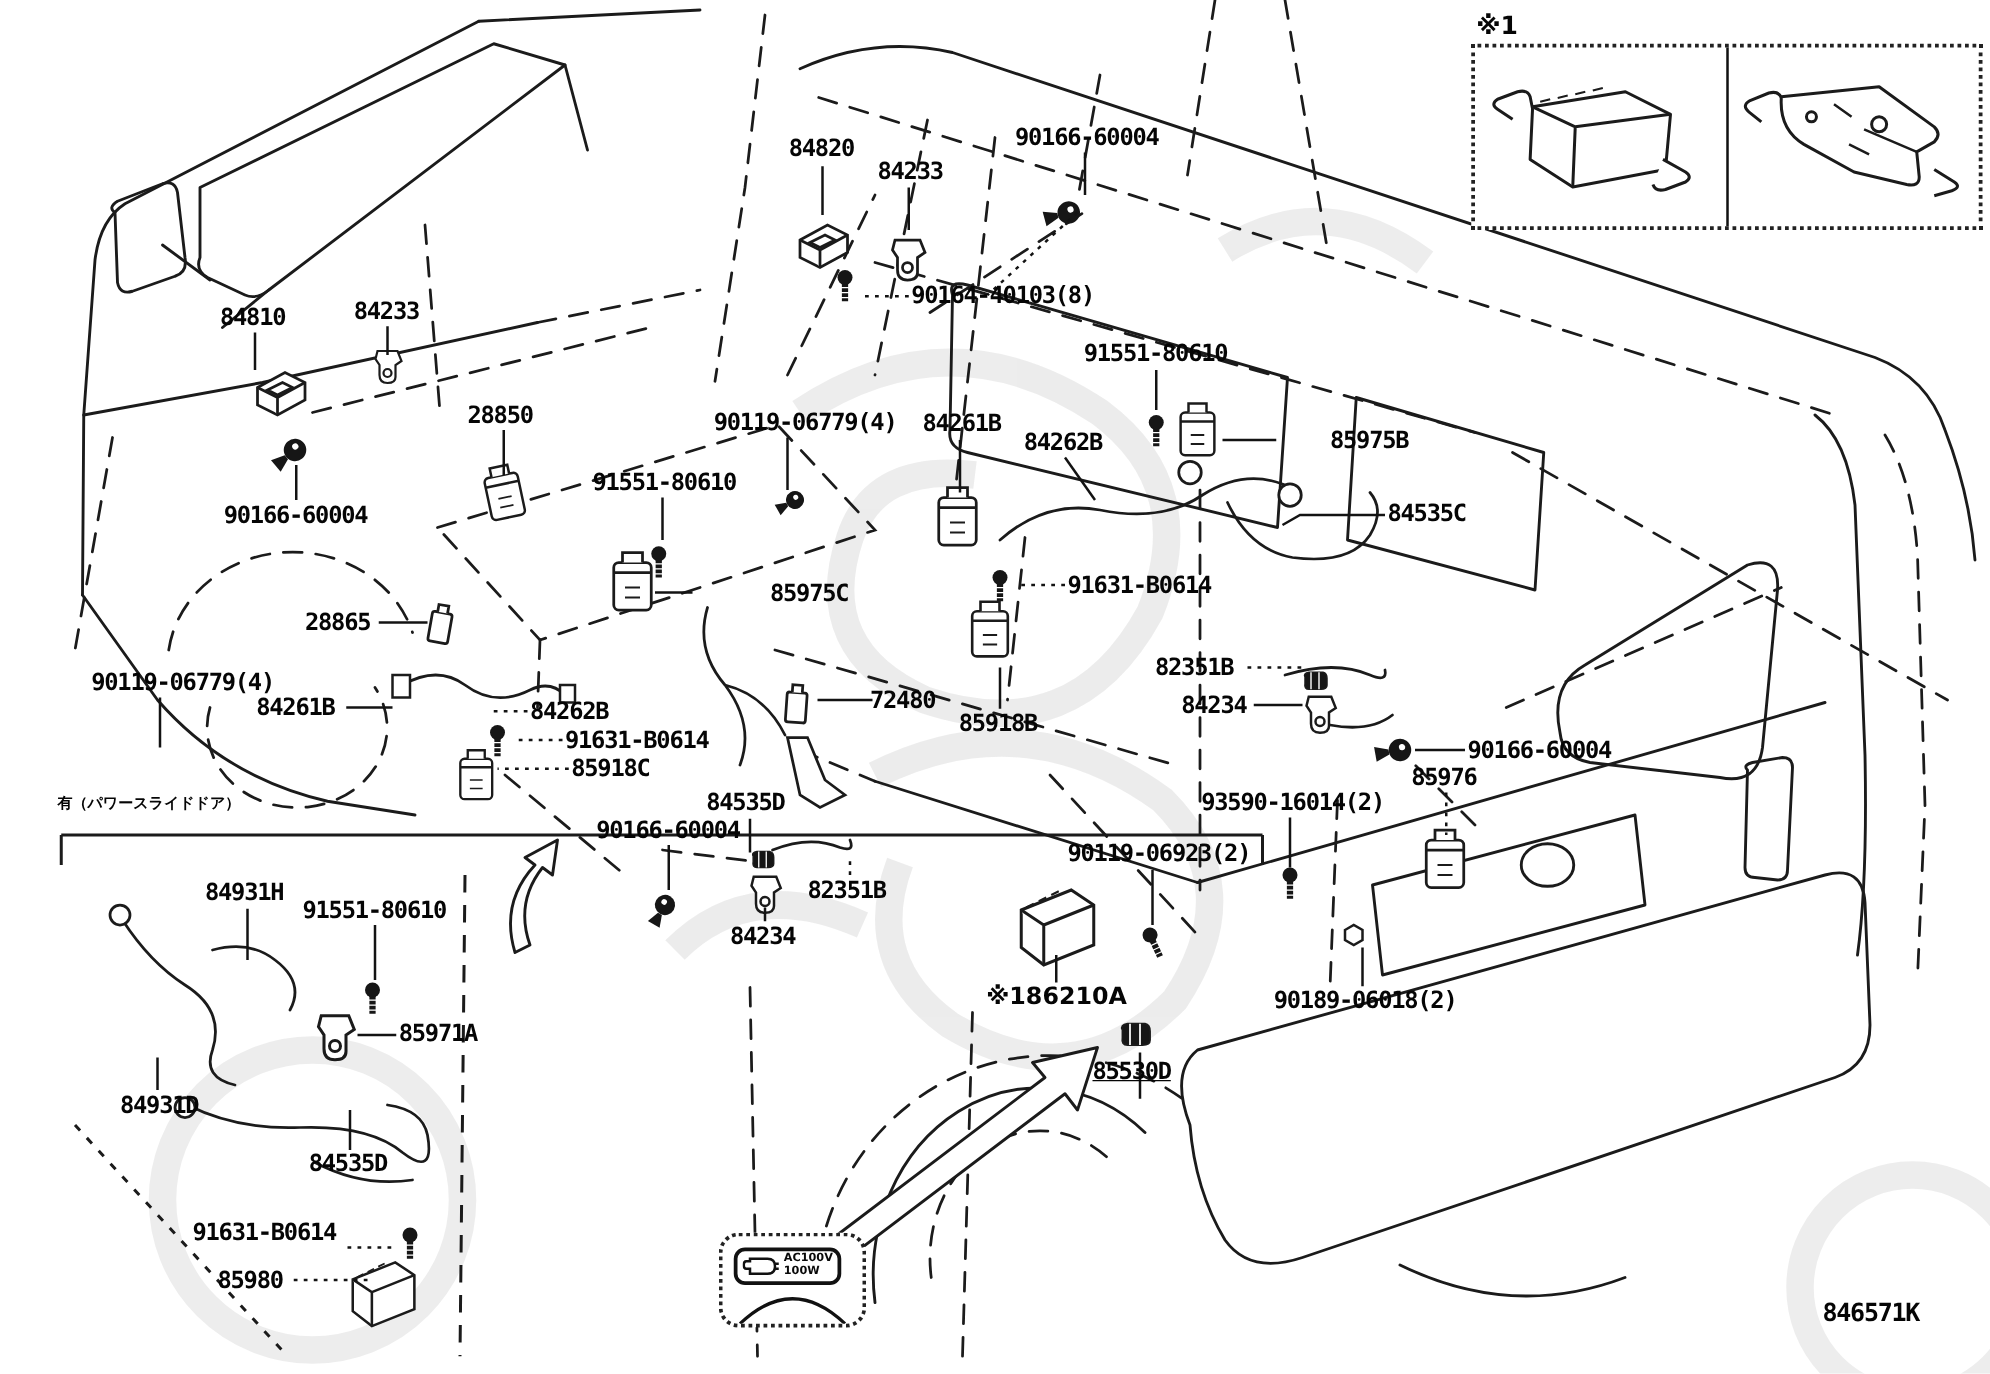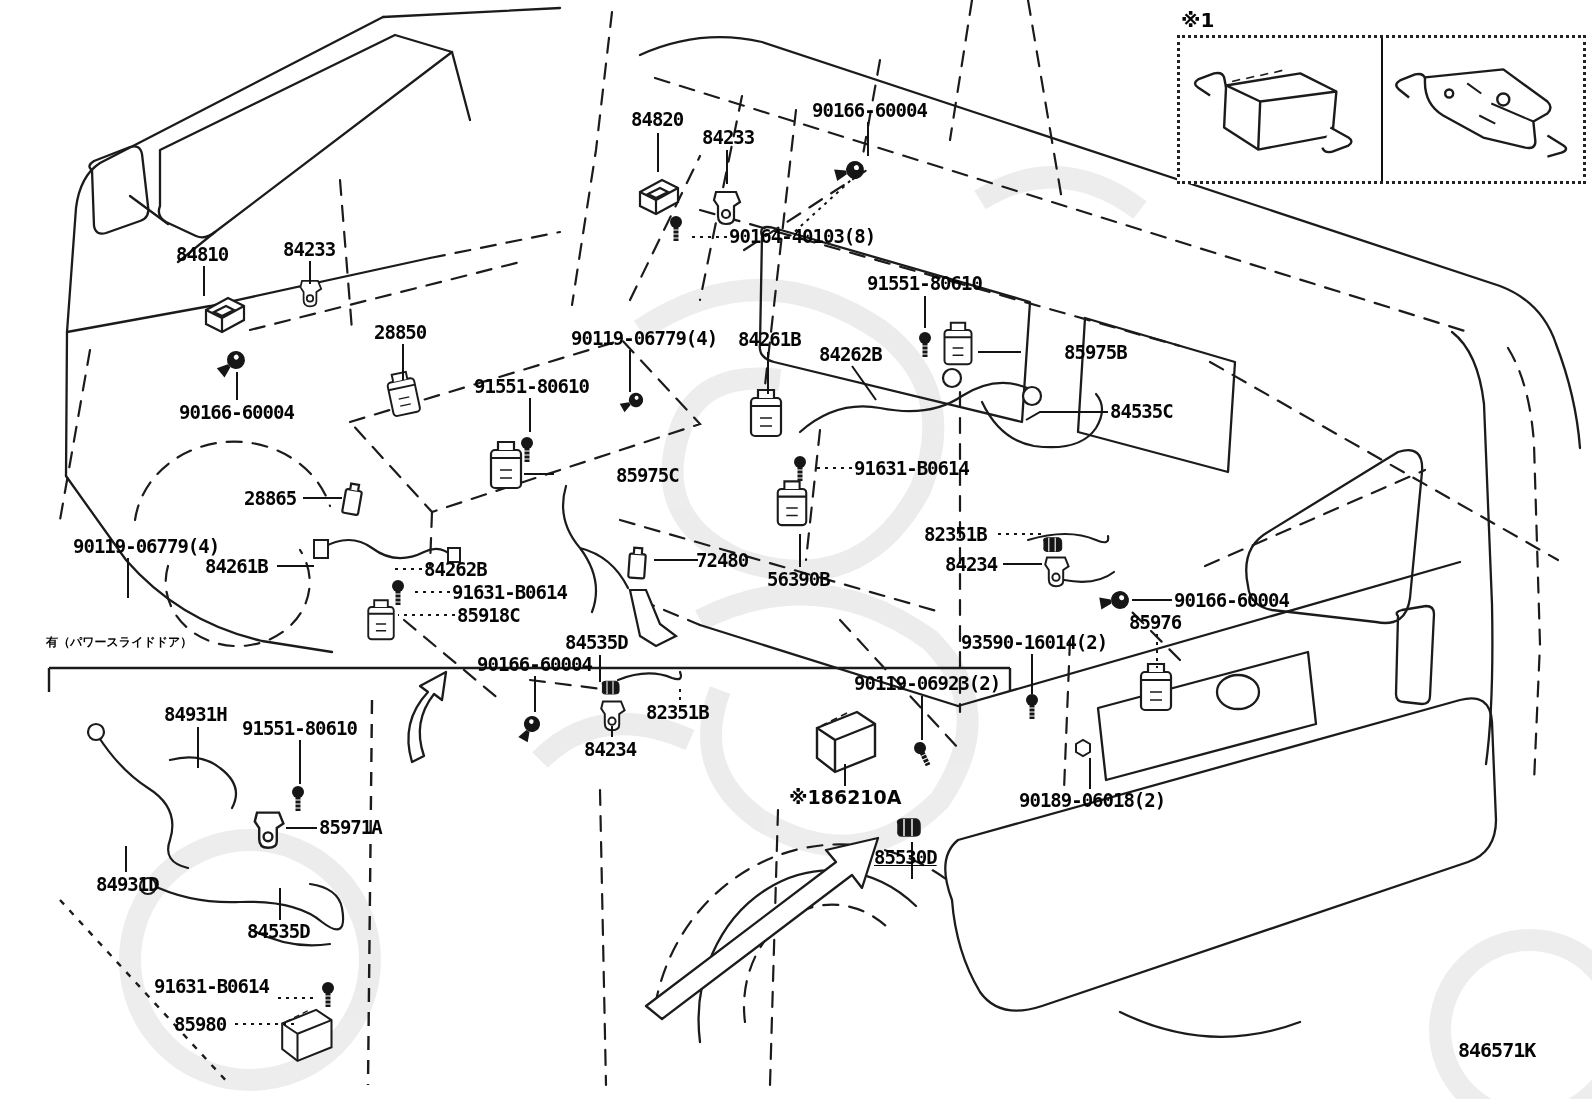--- a/index.html
+++ b/index.html
@@ -301,20 +301,34 @@
             <circle cx="120" cy="42" r="6"></circle>
             <circle cx="66" cy="36" r="4"></circle>
             <path d="M150 64 L108 46 M84 26 l14 10 M96 58 l16 8" stroke-width="2"></path>
             <path d="M164 78 L180 88 Q186 92 178 95 L164 99"></path>
           </g>
         </svg>
       </div>
     </div>
   </div>
 
+  <div id="outlet-badge">
+    <div class="inner">
+      <svg width="30" height="20" viewBox="0 0 30 20">
+        <path d="M3 6 Q1 6 1 9 Q1 12 3 12 L6 12 L6 16 L20 16 Q26 16 26 10 Q26 4 20 4 L6 4 L6 6 Z M26 8 L29 8 M26 12 L29 12" fill="#fff" stroke="#111" stroke-width="2"></path>
+      </svg>
+      <div class="txt">
+        <div>AC100V</div>
+        <div>100W</div>
+      </div>
+    </div>
+    <svg width="112" height="26" viewBox="0 0 112 26" style="position:absolute;left:0;bottom:0;">
+      <path d="M14 26 Q56 -14 98 26" fill="none" stroke="#111" stroke-width="2.5"></path>
+    </svg>
+  </div>
 
   <div class="part-label cjk" style="left:46px;top:636px;">有（パワースライドドア）</div>
 
   <div id="labels-layer">
       <div class="part-label" style="left: 631px; top: 110px;">84820</div>
       <div class="part-label" style="left: 702px; top: 128px;">84233</div>
       <div class="part-label" style="left: 812px; top: 101px;">90166-60004</div>
       <div class="part-label" style="left: 729px; top: 227px;">90164-40103(8)</div>
       <div class="part-label" style="left: 176px; top: 245px;">84810</div>
       <div class="part-label" style="left: 283px; top: 240px;">84233</div>
@@ -330,21 +344,21 @@
       <div class="part-label" style="left: 244px; top: 489px;">28865</div>
       <div class="part-label" style="left: 854px; top: 459px;">91631-B0614</div>
       <div class="part-label" style="left: 1110px; top: 402px;">84535C</div>
       <div class="part-label" style="left: 924px; top: 525px;">82351B</div>
       <div class="part-label" style="left: 73px; top: 537px;">90119-06779(4)</div>
       <div class="part-label" style="left: 205px; top: 557px;">84261B</div>
       <div class="part-label" style="left: 424px; top: 560px;">84262B</div>
       <div class="part-label" style="left: 452px; top: 583px;">91631-B0614</div>
       <div class="part-label" style="left: 457px; top: 606px;">85918C</div>
       <div class="part-label" style="left: 696px; top: 551px;">72480</div>
-      <div class="part-label" style="left: 767px; top: 570px;">56390B</div>
+      <div class="part-label" style="left: 767px; top: 570px;">85918B</div>
       <div class="part-label" style="left: 565px; top: 633px;">84535D</div>
       <div class="part-label" style="left: 945px; top: 555px;">84234</div>
       <div class="part-label" style="left: 1174px; top: 591px;">90166-60004</div>
       <div class="part-label" style="left: 1129px; top: 613px;">85976</div>
       <div class="part-label" style="left: 961px; top: 633px;">93590-16014(2)</div>
       <div class="part-label" style="left: 477px; top: 655px;">90166-60004</div>
       <div class="part-label" style="left: 646px; top: 703px;">82351B</div>
       <div class="part-label" style="left: 854px; top: 674px;">90119-06923(2)</div>
       <div class="part-label" style="left: 584px; top: 740px;">84234</div>
       <div class="part-label marker" style="left: 789px; top: 788px;">※186210A</div>

